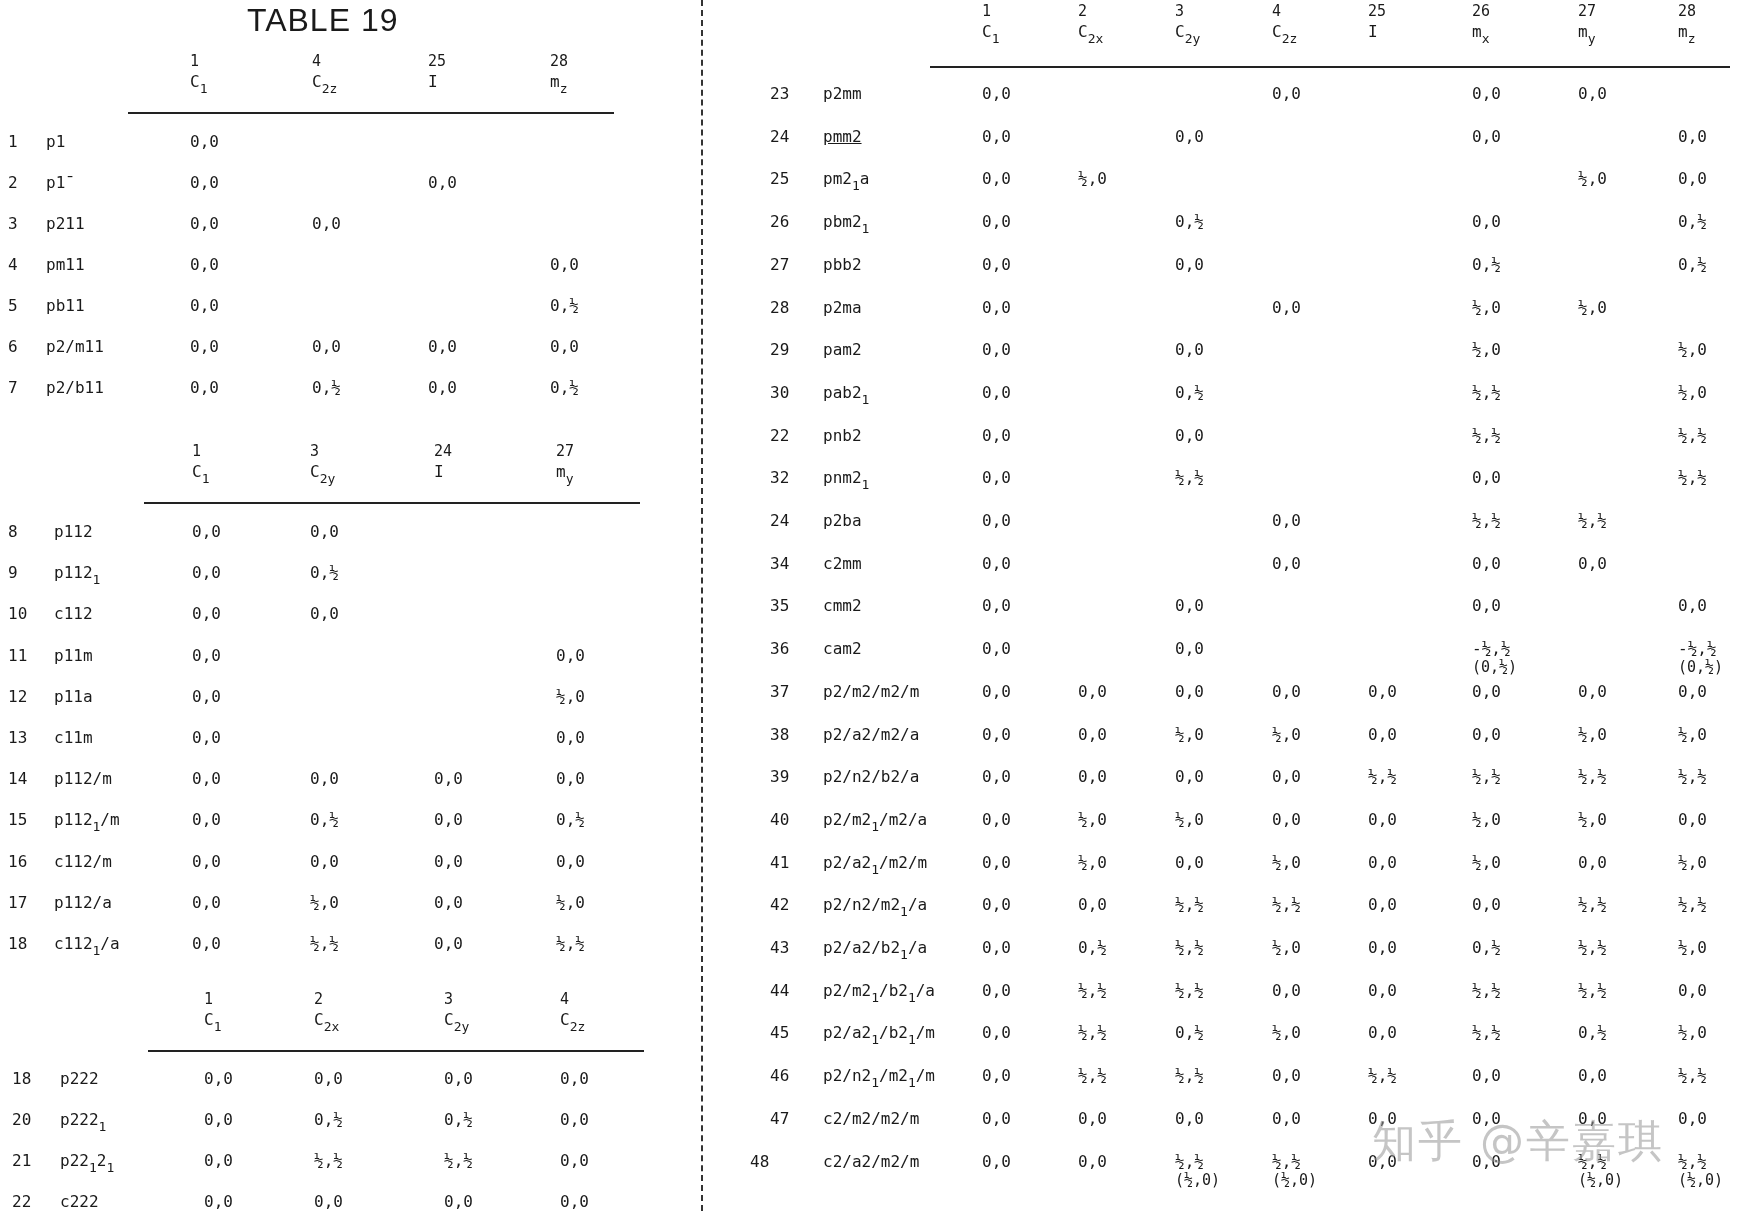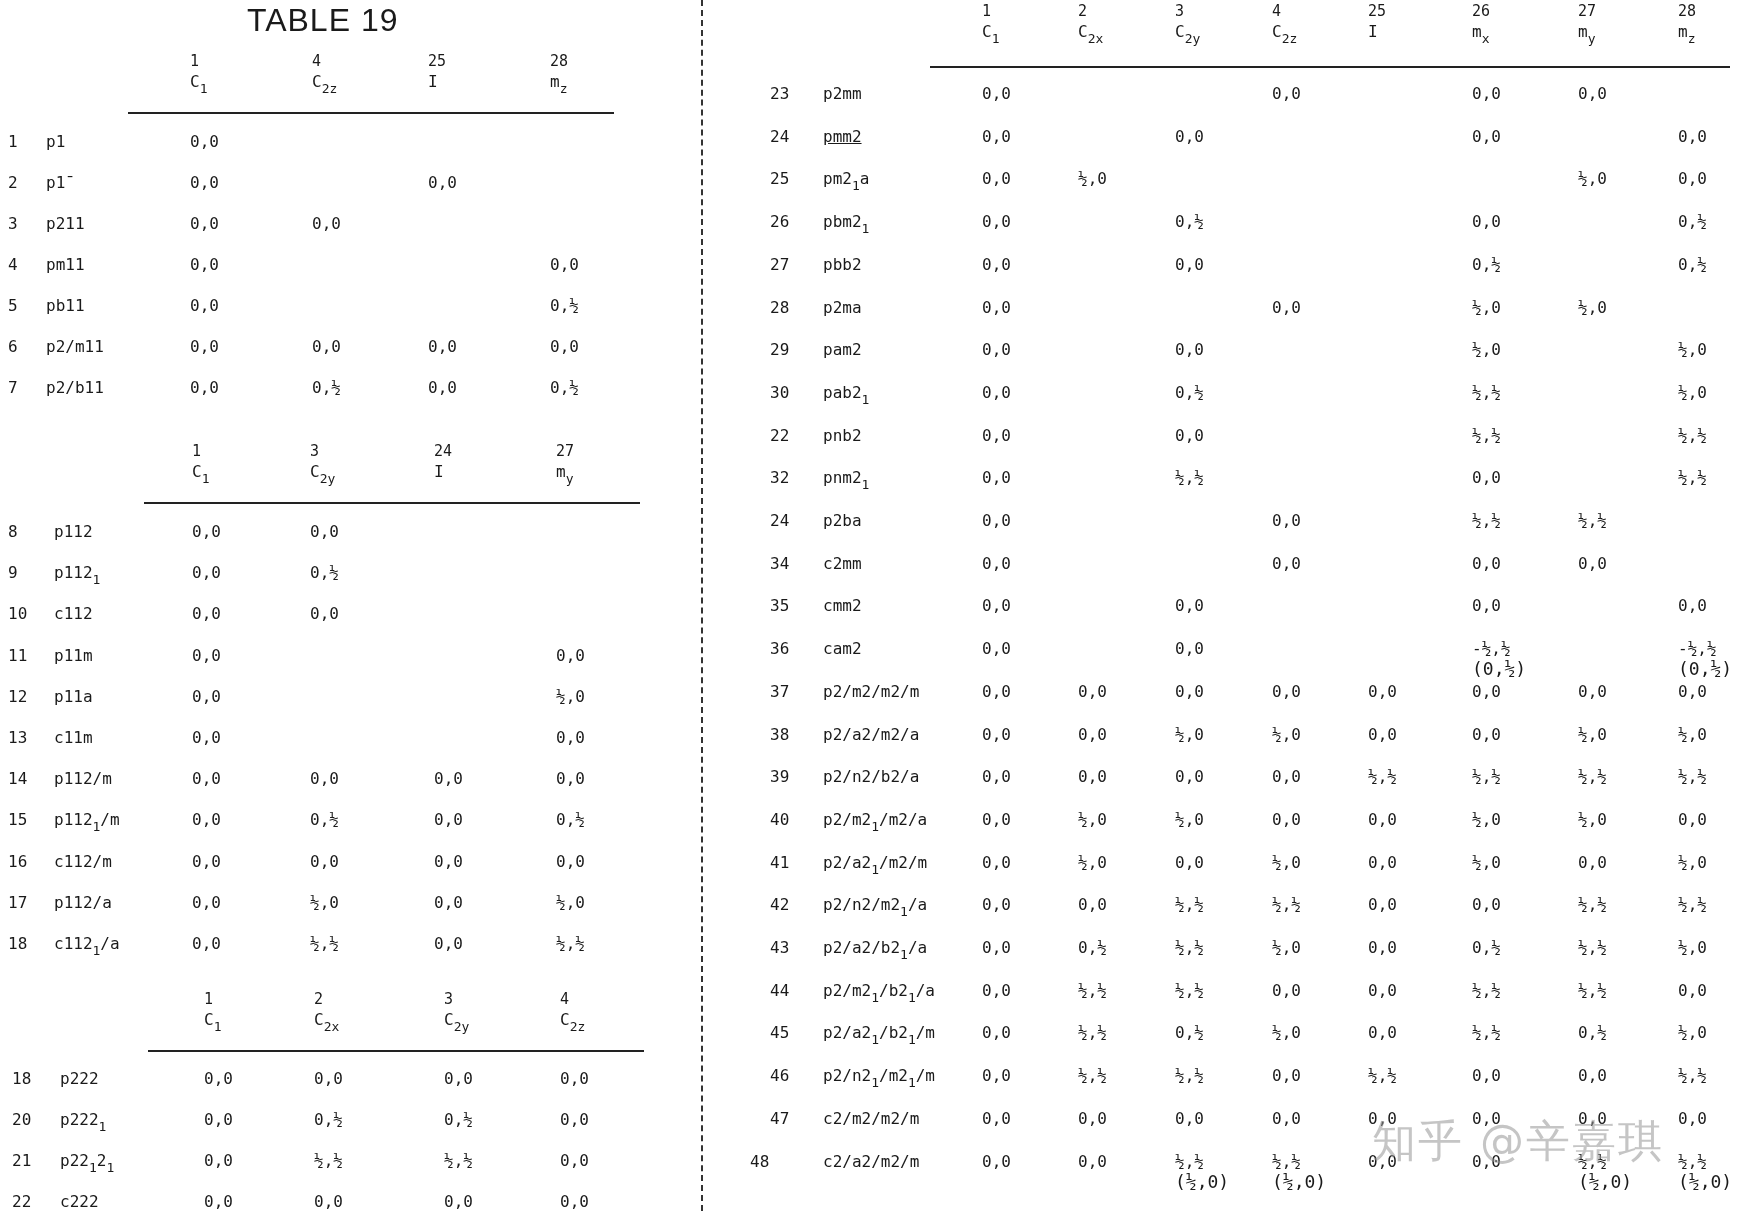--- a/index.html
+++ b/index.html
@@ -12,21 +12,21 @@
   .hsym sub { font-size:13px; vertical-align:-6px; }
   .rule { position:absolute; height:2px; background:#222; }
   .cell { font-size:16px; }
   .rnum { font-size:16px; }
   .rname { font-size:16px; }
   .rname sub { font-size:13px; vertical-align:-6px; }
   .divider { position:absolute; left:701px; top:0; height:1211px; width:0;
              border-left:2px dashed #333; }
   .watermark { position:absolute; left:1372px; top:1112px; font-family:"DejaVu Sans",sans-serif;
                font-size:44px; color:rgba(150,150,150,0.55); white-space:nowrap; letter-spacing:2px; }
-  .sub2 { display:block; font-size:18px; }
+  .sub2 { display:block; font-size:15px; }
 </style>
 </head>
 <body>
 
 <div class="abs title" style="left:247px; top:2px;">TABLE 19</div>
 <div class="divider"></div>
 <div id="tables">
     <div class="abs hnum" style="left: 190px; top: 52px;">1</div>
     <div class="abs hsym" style="left: 190px; top: 72px;">C<sub>1</sub></div>
     <div class="abs hnum" style="left: 312px; top: 52px;">4</div>

